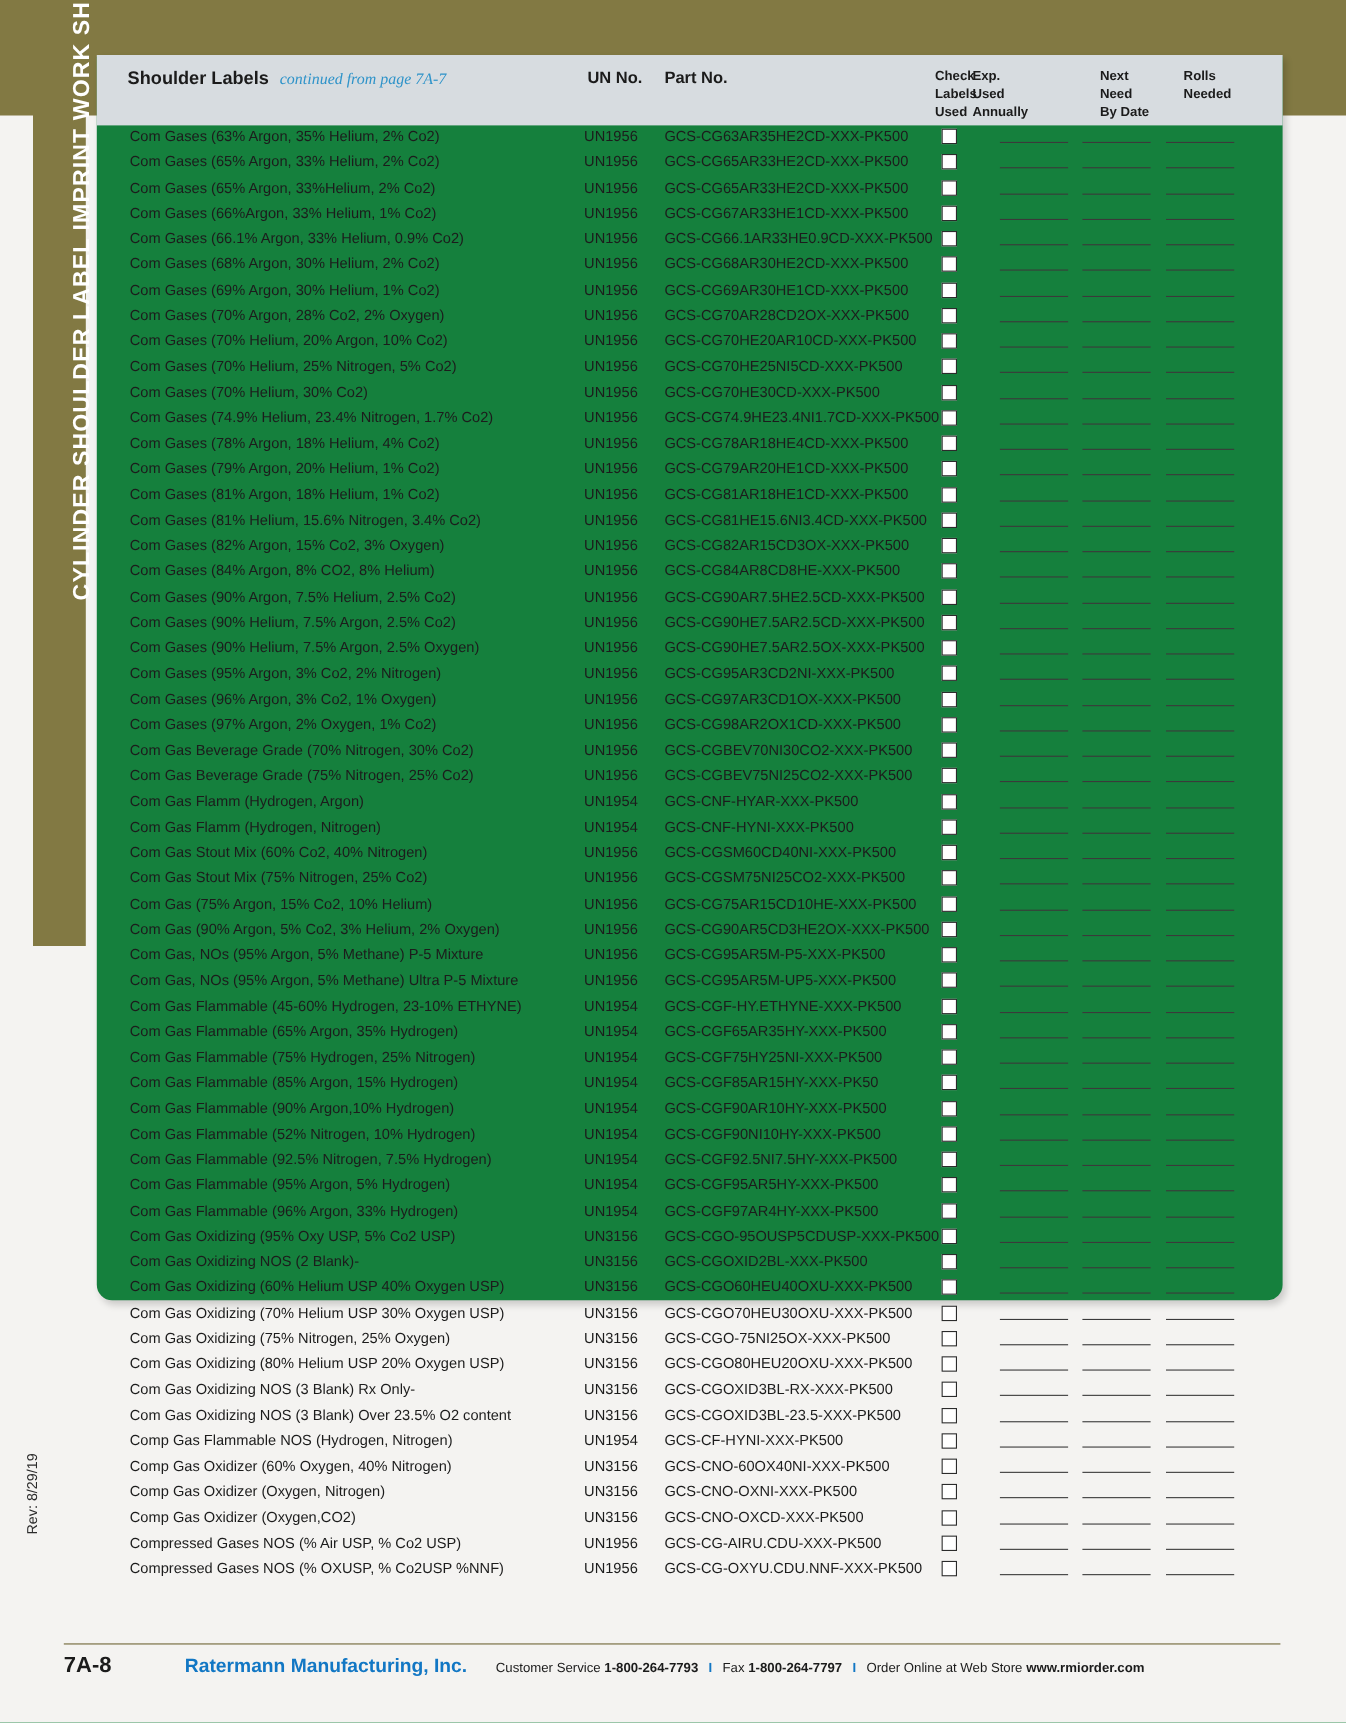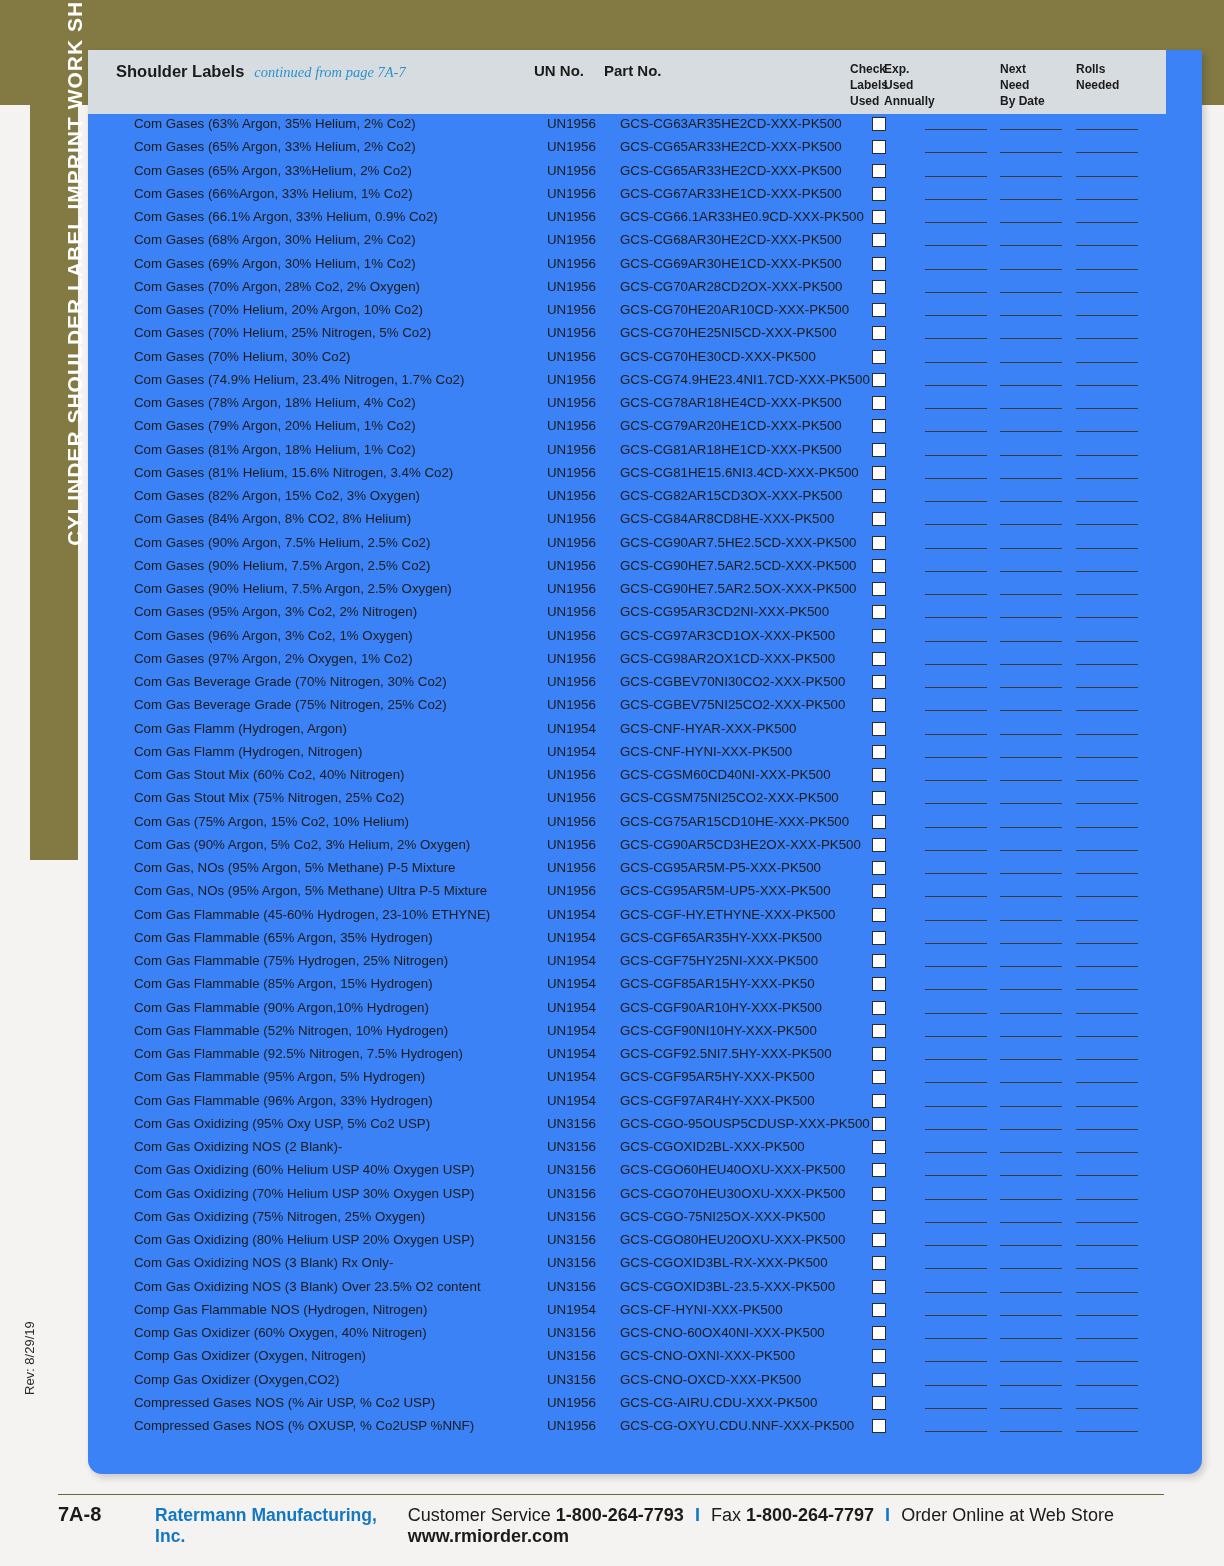--- a/index.html
+++ b/index.html
@@ -40,25 +40,24 @@
     transform:rotate(-90deg);
     transform-origin:left top;
     color:#2b2b2b;
     font-size:13px;
     white-space:nowrap;
   }
   
   .panel{
     position:absolute;
     left:88px;top:50px;
-    width:1078px;height:1424px;
-    background:#3b82f6;
+    width:1078px;height:1132px;
+    background:#15803d;
     border-radius:2px 2px 14px 14px;
     box-shadow:3px 4px 7px rgba(0,0,0,0.17);
-    padding-left:36px;
   }
   .panel-head{
     position:absolute;left:0;top:0;width:1078px;height:64px;
     background:#d7dce0;
   }
   .head-title{
     position:absolute;left:28px;top:12px;
     font-size:16.5px;font-weight:bold;color:#1b1b1b;
   }
   .head-cont{
@@ -69,21 +68,21 @@
   }
   .head-un{position:absolute;left:446px;top:12px;font-size:15px;font-weight:bold;color:#1b1b1b;}
   .head-part{position:absolute;left:516px;top:12px;font-size:15px;font-weight:bold;color:#1b1b1b;}
   .head-col{position:absolute;top:11px;font-size:12px;font-weight:bold;color:#1b1b1b;line-height:16px;}
   .hc1{left:762px;}
   .hc2{left:796px;}
   .hc3{left:912px;}
   .hc4{left:988px;}
 
   .rows{
-    position:absolute;left:16px;top:64px;width:1078px;
+    position:absolute;left:0;top:64px;width:1078px;
   }
   .row{
     position:relative;
     height:23.25px;
     font-size:13.3px;
     color:#1c1c1c;
   }
   .c-desc{position:absolute;left:30px;top:2px;white-space:nowrap;}
   .c-un{position:absolute;left:443px;top:2px;white-space:nowrap;}
   .c-part{position:absolute;left:516px;top:2px;white-space:nowrap;}
@@ -105,21 +104,21 @@
   .footer-rule{
     position:absolute;left:58px;top:1494px;width:1106px;height:0;
     border-top:1.6px solid #6f6636;
   }
   .footer{
     position:absolute;left:58px;top:1503px;width:1120px;
     display:flex;align-items:baseline;
   }
   .pg-num{font-size:20px;font-weight:bold;color:#1b1b1b;width:110px;}
   .brand{font-size:17.5px;font-weight:bold;color:#1277c4;margin-right:26px;}
-  .f-txt{font-size:18px;color:#1b1b1b;}
+  .f-txt{font-size:12px;color:#1b1b1b;}
   .f-b{font-weight:bold;}
   .f-sep{color:#1277c4;font-weight:bold;margin:0 6px;}
 </style>
 </head>
 <body>
 
 <div class="top-band"></div>
 
 <div class="side-tab">
   <div class="side-tab-label">CYLINDER SHOULDER LABEL IMPRINT WORK SHEET</div>

